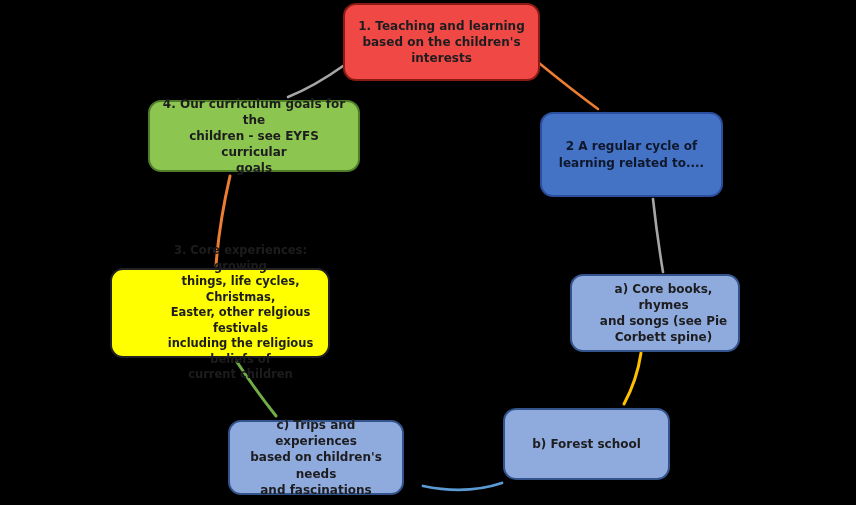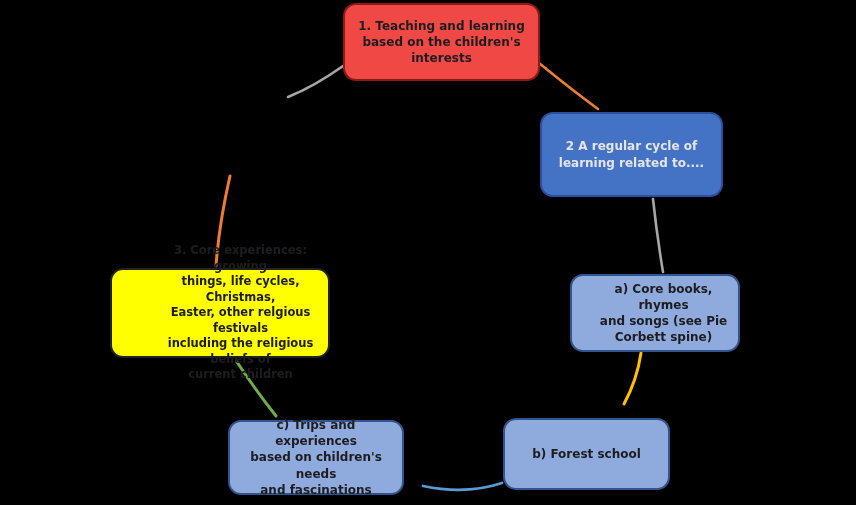--- a/index.html
+++ b/index.html
@@ -21,21 +21,21 @@
     border-radius:13px;
     box-sizing:border-box;
     font-weight:bold;
     font-size:12px;
     line-height:1.35;
     color:#1d1d1f;
     padding:4px 7px;
     white-space:pre-line;
   }
   .node-1{left:343px;top:3px;width:197px;height:78px;}
-  .node-2{left:540px;top:112px;width:183px;height:85px;color:#e5e5e5;}
+  .node-2{left:540px;top:112px;width:183px;height:85px;color:#0f172a;}
   .node-a{left:570px;top:274px;width:170px;height:78px;padding-left:24px;}
   .node-b{left:503px;top:408px;width:167px;height:72px;}
   .node-c{left:228px;top:420px;width:176px;height:75px;}
   .node-3{left:110px;top:268px;width:220px;height:90px;font-size:11.5px;padding-left:48px;}
   .node-4{left:148px;top:100px;width:212px;height:72px;}
 </style>
 </head>
 <body>
 
 <div class="stage">
@@ -54,26 +54,29 @@
 based on the children's
 interests</div>
 
   <div class="node node-2" style="background-color: rgb(68, 114, 196); border-color: rgb(43, 79, 158);">2 A regular cycle of
 learning related to....</div>
 
   <div class="node node-a" style="background-color: rgb(143, 170, 220); border-color: rgb(51, 83, 140);">a) Core books, rhymes
 and songs (see Pie
 Corbett spine)</div>
 
-  <div class="node node-b" style="background-color: rgb(143, 170, 220); border-color: rgb(51, 83, 140); margin-top: 10px;">b) Forest school</div>
+  <div class="node node-b" style="background-color: rgb(143, 170, 220); border-color: rgb(51, 83, 140);">b) Forest school</div>
 
   <div class="node node-c" style="background-color: rgb(143, 170, 220); border-color: rgb(51, 83, 140);">c) Trips and experiences
 based on children's needs
 and fascinations</div>
 
   <div class="node node-3" style="background-color: rgb(255, 255, 0); border-color: rgb(34, 34, 34);">3. Core experiences:  growing
 things,  life cycles, Christmas,
 Easter,  other  relgious festivals
 including the  religious beliefs of
 current children</div>
 
+  <div class="node node-4" style="background-color: rgb(140, 198, 80); border-color: rgb(79, 125, 40);">4. Our curriculum goals for the
+children - see EYFS curricular
+goals</div>
 
 </div>
 
 </body></html>

